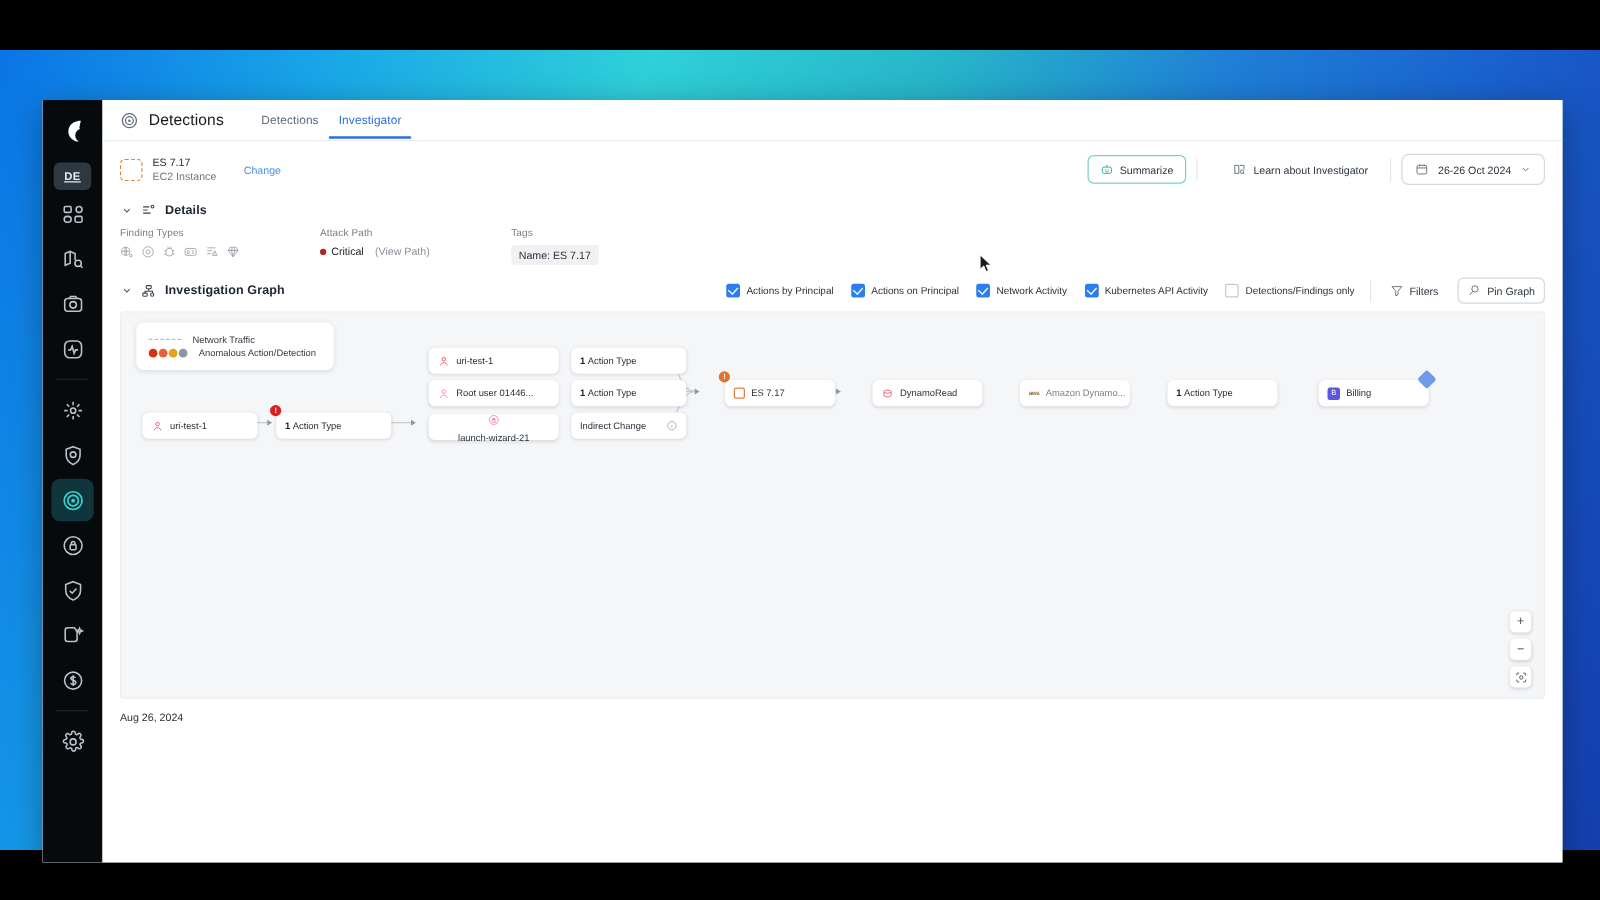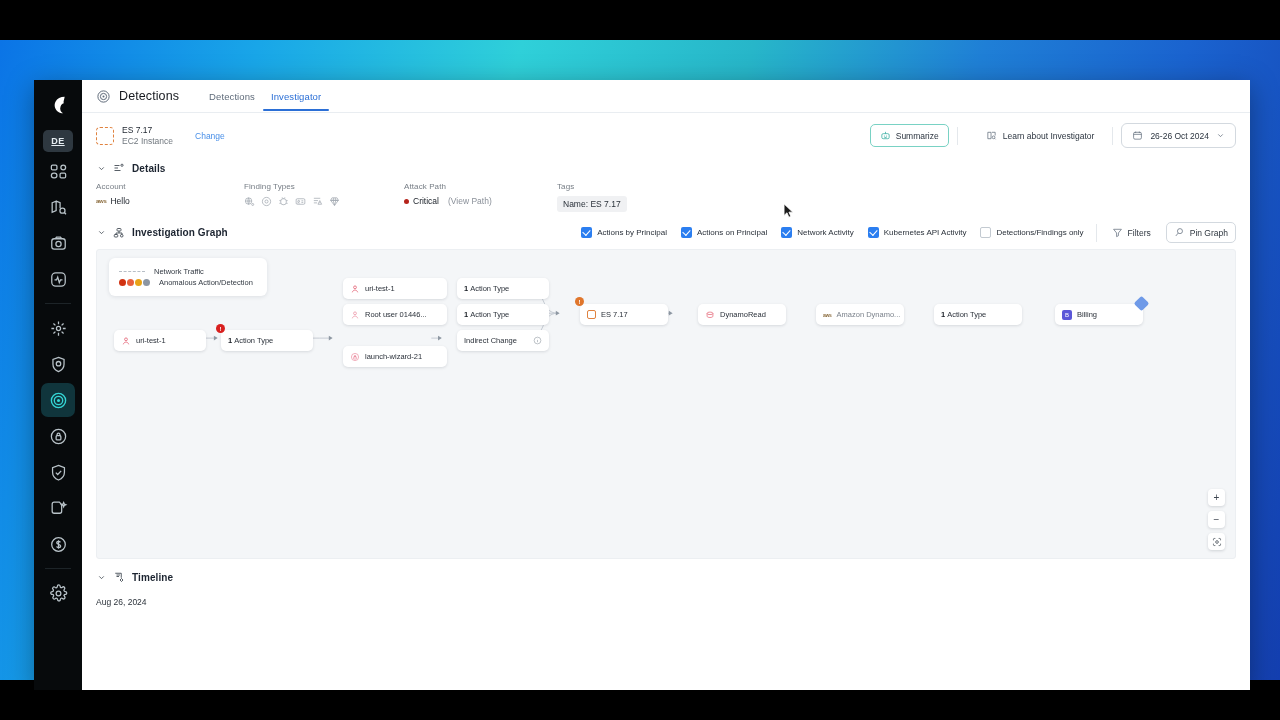--- a/index.html
+++ b/index.html
@@ -365,27 +365,20 @@
         <span class="sec-ico">
           <svg viewBox="0 0 24 24" fill="none" stroke="currentColor" stroke-width="1.7">
               <path d="M3 7h10M3 12h7M3 17h12"></path>
               <circle cx="18" cy="6.5" r="2.2"></circle>
             </svg>
         </span>
         <span class="sec-title">Details</span>
       </div>
 
       <div id="details">
-        <div class="dcol" style="width:148px">
-          <div class="dlab">Account</div>
-          <div class="dval">
-            <span class="aws-mark">aws</span>
-            <span>Hello</span>
-          </div>
-        </div>
         <div class="dcol" style="width:160px">
           <div class="dlab">Finding Types</div>
           <div class="dval ftypes">
             <span>
                 <svg viewBox="0 0 24 24" fill="none" stroke="currentColor" stroke-width="1.5">
                   <circle cx="10" cy="11" r="7"></circle>
                   <path d="M3 11h14M10 4c2 2.3 2 11.7 0 14M10 4c-2 2.3-2 11.7 0 14"></path>
                   <circle cx="19" cy="18.5" r="2.2"></circle>
                 </svg>
               </span>
@@ -583,21 +576,21 @@
         <div class="node" style="left:246px; top:54px; width:104px;">
           <span class="nicon">
             <svg viewBox="0 0 24 24" fill="none" stroke="#eb8fa2" stroke-width="1.8">
                 <circle cx="12" cy="8" r="3.4"></circle>
                 <path d="M5.5 20c1-3.7 4-5.4 6.5-5.4s5.5 1.7 6.5 5.4"></path>
               </svg>
           </span>
           <span class="nlabel">Root user 01446...</span>
         </div>
 
-        <div class="node" style="left:246px; top:96px; width:104px;">
+        <div class="node" style="left:246px; top:81px; width:104px;flex-direction:column;">
           <span class="nicon">
             <svg viewBox="0 0 24 24" fill="none" stroke="#eb8fa2" stroke-width="1.7">
                 <circle cx="12" cy="12" r="8.6"></circle>
                 <path d="M12 7.6a3 3 0 013 3v1.6h-6v-1.6a3 3 0 013-3z" fill="#eb8fa2" stroke="none"></path>
                 <rect x="8.4" y="12.2" width="7.2" height="4.6" rx="1.2"></rect>
               </svg>
           </span>
           <span class="nlabel">launch-wizard-21</span>
         </div>
 
@@ -658,35 +651,20 @@
           <div class="zbtn">−</div>
           <div class="zbtn">
             <svg viewBox="0 0 24 24" fill="none" stroke="currentColor" stroke-width="1.8">
                 <circle cx="12" cy="12" r="3.2"></circle>
                 <path d="M3.5 8V5.5A2 2 0 015.5 3.5H8M16 3.5h2.5a2 2 0 012 2V8M20.5 16v2.5a2 2 0 01-2 2H16M8 20.5H5.5a2 2 0 01-2-2V16"></path>
               </svg>
           </div>
         </div>
       </div>
 
-      <div class="sec-head" style="padding-top:12px">
-        <span class="chev">
-          <svg width="9" height="9" viewBox="0 0 24 24" fill="none" stroke="currentColor" stroke-width="2.2">
-              <path d="M6 9l6 6 6-6"></path>
-            </svg>
-        </span>
-        <span class="sec-ico">
-          <svg viewBox="0 0 24 24" fill="none" stroke="currentColor" stroke-width="1.7">
-              <path d="M4.5 4.5h12v9"></path>
-              <path d="M7 8h7M7 11h5"></path>
-              <path d="M17 15l3 3-3 3-3-3z"></path>
-            </svg>
-        </span>
-        <span class="sec-title">Timeline</span>
-      </div>
       <div id="timeline-date">Aug 26, 2024</div>
 
     </div>
   </div>
 
   <svg id="cursor" viewBox="0 0 12 18">
     <path d="M1 1 L1 14 L4.3 11 L6.4 16 L8.6 15 L6.5 10.3 L10.8 10.3 Z" fill="#1b1b1b" stroke="#fff" stroke-width=".9"></path>
   </svg>
 </div>
 

